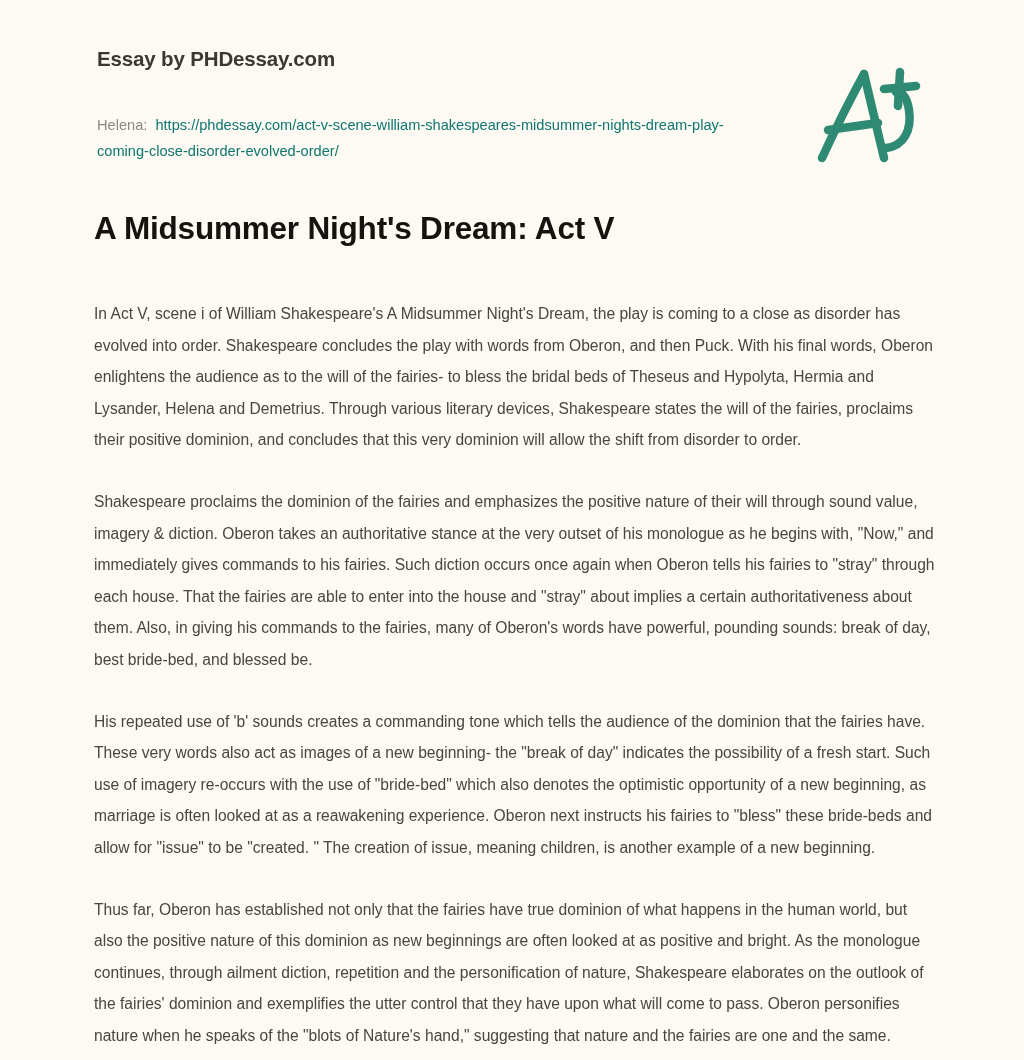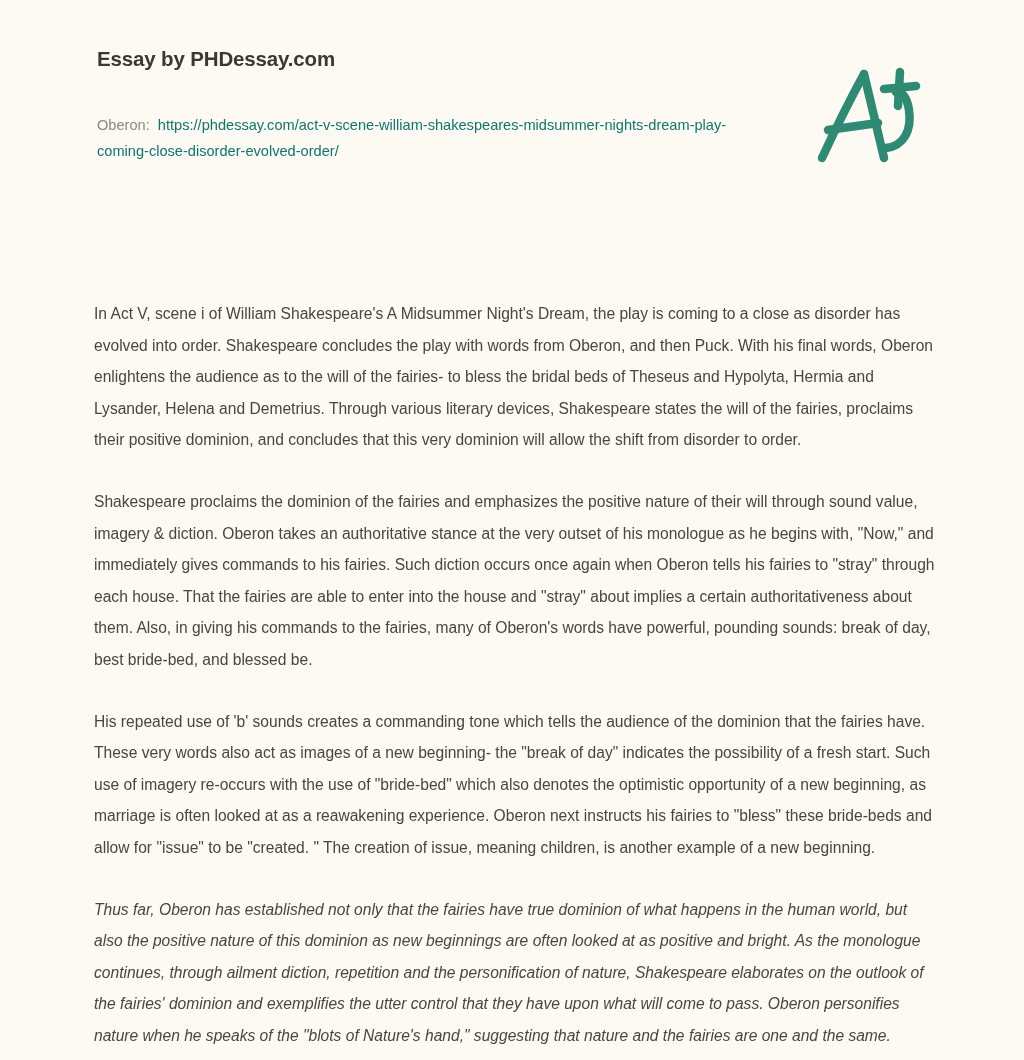--- a/index.html
+++ b/index.html
@@ -102,51 +102,51 @@
 
   .essay-body p {
     margin: 0 0 30px 0;
     font-size: 15.6px;
     line-height: 31.6px;
     color: #4a453f;
     text-align: left;
   }
   .essay-body p:last-child {
     margin-bottom: 0;
-    font-style: italic;
   }
 </style>
 </head>
 <body>
 
 <div class="page">
 
   <div class="site-header">
 
     <div class="brand-line">Essay by PHDessay.com</div>
 
     <div class="source-block">
-      <span class="source-label">Oberon:</span>
+      <span class="source-label">Helena:</span>
       <span>&nbsp;</span><a class="source-url" href="#">https://phdessay.com/act-v-scene-william-shakespeares-midsummer-nights-dream-play-coming-close-disorder-evolved-order/</a>
     </div>
 
     <div class="logo-mark">
       <svg viewBox="0 0 120 110" xmlns="http://www.w3.org/2000/svg" aria-hidden="true" focusable="false">
         <g fill="none" stroke="#2f8a73" stroke-width="8.5" stroke-linecap="round" stroke-linejoin="round">
           <path d="M10 96 C 22 70, 40 34, 52 12"></path>
           <path d="M52 12 C 58 38, 66 70, 72 96"></path>
           <path d="M16 68 L 66 61"></path>
           <path d="M74 86 C 92 84, 100 68, 97 48 C 95 34, 88 28, 84 30"></path>
           <path d="M72 27 L 104 24"></path>
           <path d="M88 10 L 86 44"></path>
         </g>
       </svg>
     </div>
   </div>
 
+  <h1 class="essay-title">A Midsummer Night's Dream: Act V</h1>
 
   <div class="essay-body">
     <p>In Act V, scene i of William Shakespeare's A Midsummer Night's Dream, the play is coming to a close as disorder has evolved into order. Shakespeare concludes the play with words from Oberon, and then Puck. With his final words, Oberon enlightens the audience as to the will of the fairies- to bless the bridal beds of Theseus and Hypolyta, Hermia and Lysander, Helena and Demetrius. Through various literary devices, Shakespeare states the will of the fairies, proclaims their positive dominion, and concludes that this very dominion will allow the shift from disorder to order.</p>
     <p>Shakespeare proclaims the dominion of the fairies and emphasizes the positive nature of their will through sound value, imagery &amp; diction. Oberon takes an authoritative stance at the very outset of his monologue as he begins with, "Now," and immediately gives commands to his fairies. Such diction occurs once again when Oberon tells his fairies to "stray" through each house. That the fairies are able to enter into the house and "stray" about implies a certain authoritativeness about them. Also, in giving his commands to the fairies, many of Oberon's words have powerful, pounding sounds: break of day, best bride-bed, and blessed be.</p>
     <p>His repeated use of 'b' sounds creates a commanding tone which tells the audience of the dominion that the fairies have. These very words also act as images of a new beginning- the "break of day" indicates the possibility of a fresh start. Such use of imagery re-occurs with the use of "bride-bed" which also denotes the optimistic opportunity of a new beginning, as marriage is often looked at as a reawakening experience. Oberon next instructs his fairies to "bless" these bride-beds and allow for "issue" to be "created. " The creation of issue, meaning children, is another example of a new beginning.</p>
     <p>Thus far, Oberon has established not only that the fairies have true dominion of what happens in the human world, but also the positive nature of this dominion as new beginnings are often looked at as positive and bright. As the monologue continues, through ailment diction, repetition and the personification of nature, Shakespeare elaborates on the outlook of the fairies' dominion and exemplifies the utter control that they have upon what will come to pass. Oberon personifies nature when he speaks of the "blots of Nature's hand," suggesting that nature and the fairies are one and the same.</p>
 
   </div>
 
 </div>

